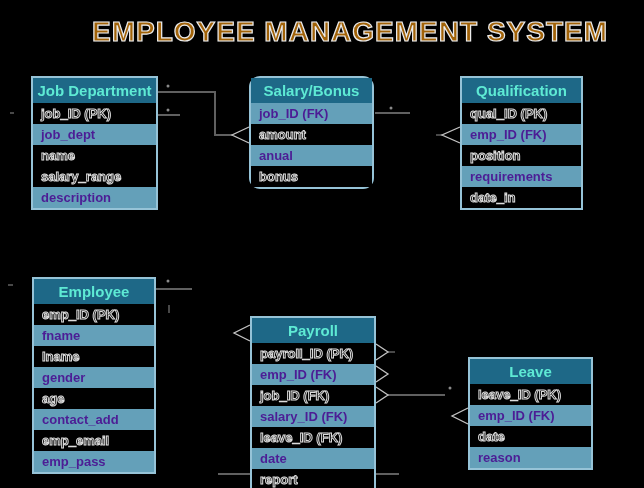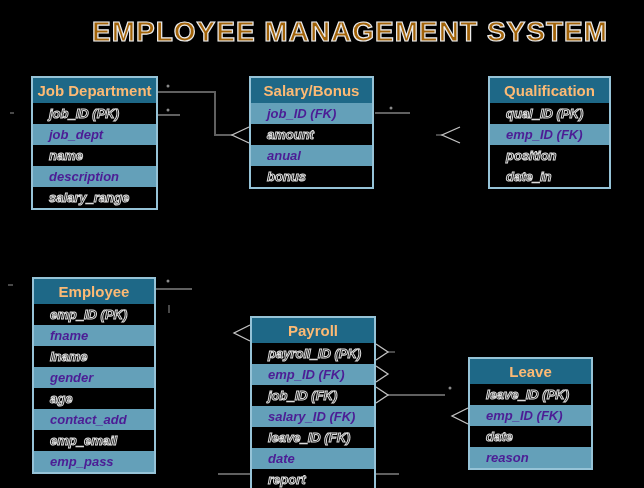--- a/index.html
+++ b/index.html
@@ -4,23 +4,23 @@
 <style>
   html,body{margin:0;padding:0;background:#000;}
   .canvas{position:relative;width:644px;height:488px;background:var(--bg,#000);
           overflow:hidden;font-family:"Liberation Sans",sans-serif;}
   .title{position:absolute;top:16px;left:0;width:100%;text-align:center;
          font-size:28px;font-weight:bold;letter-spacing:1px;white-space:nowrap;
          color:#a16207;margin-left:28px;-webkit-text-stroke:1.2px #ececec;}
   .etable{position:absolute;border:2px solid var(--border,#96c3d7);
           box-sizing:border-box;background:#000;}
   .ehead{height:25px;line-height:25px;text-align:center;
-         background:var(--head,#1e6887);color:#fdba74;font-size:15px;font-weight:bold;}
-  .erow{height:21px;line-height:21px;padding-left:16px;font-size:13px;
-        font-weight:bold;box-sizing:border-box;white-space:nowrap;overflow:hidden;font-style:italic;}
+         background:var(--head,#1e6887);color:#5eead4;font-size:15px;font-weight:bold;}
+  .erow{height:21px;line-height:21px;padding-left:8px;font-size:13px;
+        font-weight:bold;box-sizing:border-box;white-space:nowrap;overflow:hidden;}
   .erow.dark{background:#000;color:#000;-webkit-text-stroke:1px #dcdcdc;}
   .erow.light{background:var(--light,#64a0b9);color:#4c1d95;-webkit-text-stroke:0;}
   svg.overlay{position:absolute;left:0;top:0;pointer-events:none;}
 </style>
 </head>
 <body>
 
 <div class="canvas">
   <div class="title">EMPLOYEE MANAGEMENT SYSTEM</div>
   <svg class="overlay" width="644" height="488">
@@ -47,35 +47,36 @@
       <circle cx="391" cy="108" r="1.5" fill="#8a8a8a"></circle>
       <circle cx="168" cy="281" r="1.5" fill="#8a8a8a"></circle>
       <circle cx="450" cy="388" r="1.5" fill="#8a8a8a"></circle>
     </svg>
   <div id="diagram">
       <div class="etable" style="left: 31px; top: 76px; width: 127px;">
         <div class="ehead">Job Department</div>
         <div class="erow dark">job_ID (PK)</div>
         <div class="erow light">job_dept</div>
         <div class="erow dark">name</div>
+        <div class="erow dark">salary_range</div>
         <div class="erow light">description</div>
-        <div class="erow dark">salary_range</div>
       </div>
-      <div class="etable" style="left: 249px; top: 76px; width: 125px;">
+      <div class="etable" style="left: 249px; top: 76px; width: 125px; border-radius: 11px;">
         <div class="ehead">Salary/Bonus</div>
         <div class="erow light">job_ID (FK)</div>
         <div class="erow dark">amount</div>
         <div class="erow light">anual</div>
         <div class="erow dark">bonus</div>
       </div>
-      <div class="etable" style="left: 460px; top: 76px; width: 123px; margin-left: 28px;">
+      <div class="etable" style="left: 460px; top: 76px; width: 123px;">
         <div class="ehead">Qualification</div>
         <div class="erow dark">qual_ID (PK)</div>
         <div class="erow light">emp_ID (FK)</div>
         <div class="erow dark">position</div>
+        <div class="erow light">requirements</div>
         <div class="erow dark">date_in</div>
       </div>
       <div class="etable" style="left: 32px; top: 277px; width: 124px;">
         <div class="ehead">Employee</div>
         <div class="erow dark">emp_ID (PK)</div>
         <div class="erow light">fname</div>
         <div class="erow dark">lname</div>
         <div class="erow light">gender</div>
         <div class="erow dark">age</div>
         <div class="erow light">contact_add</div>

